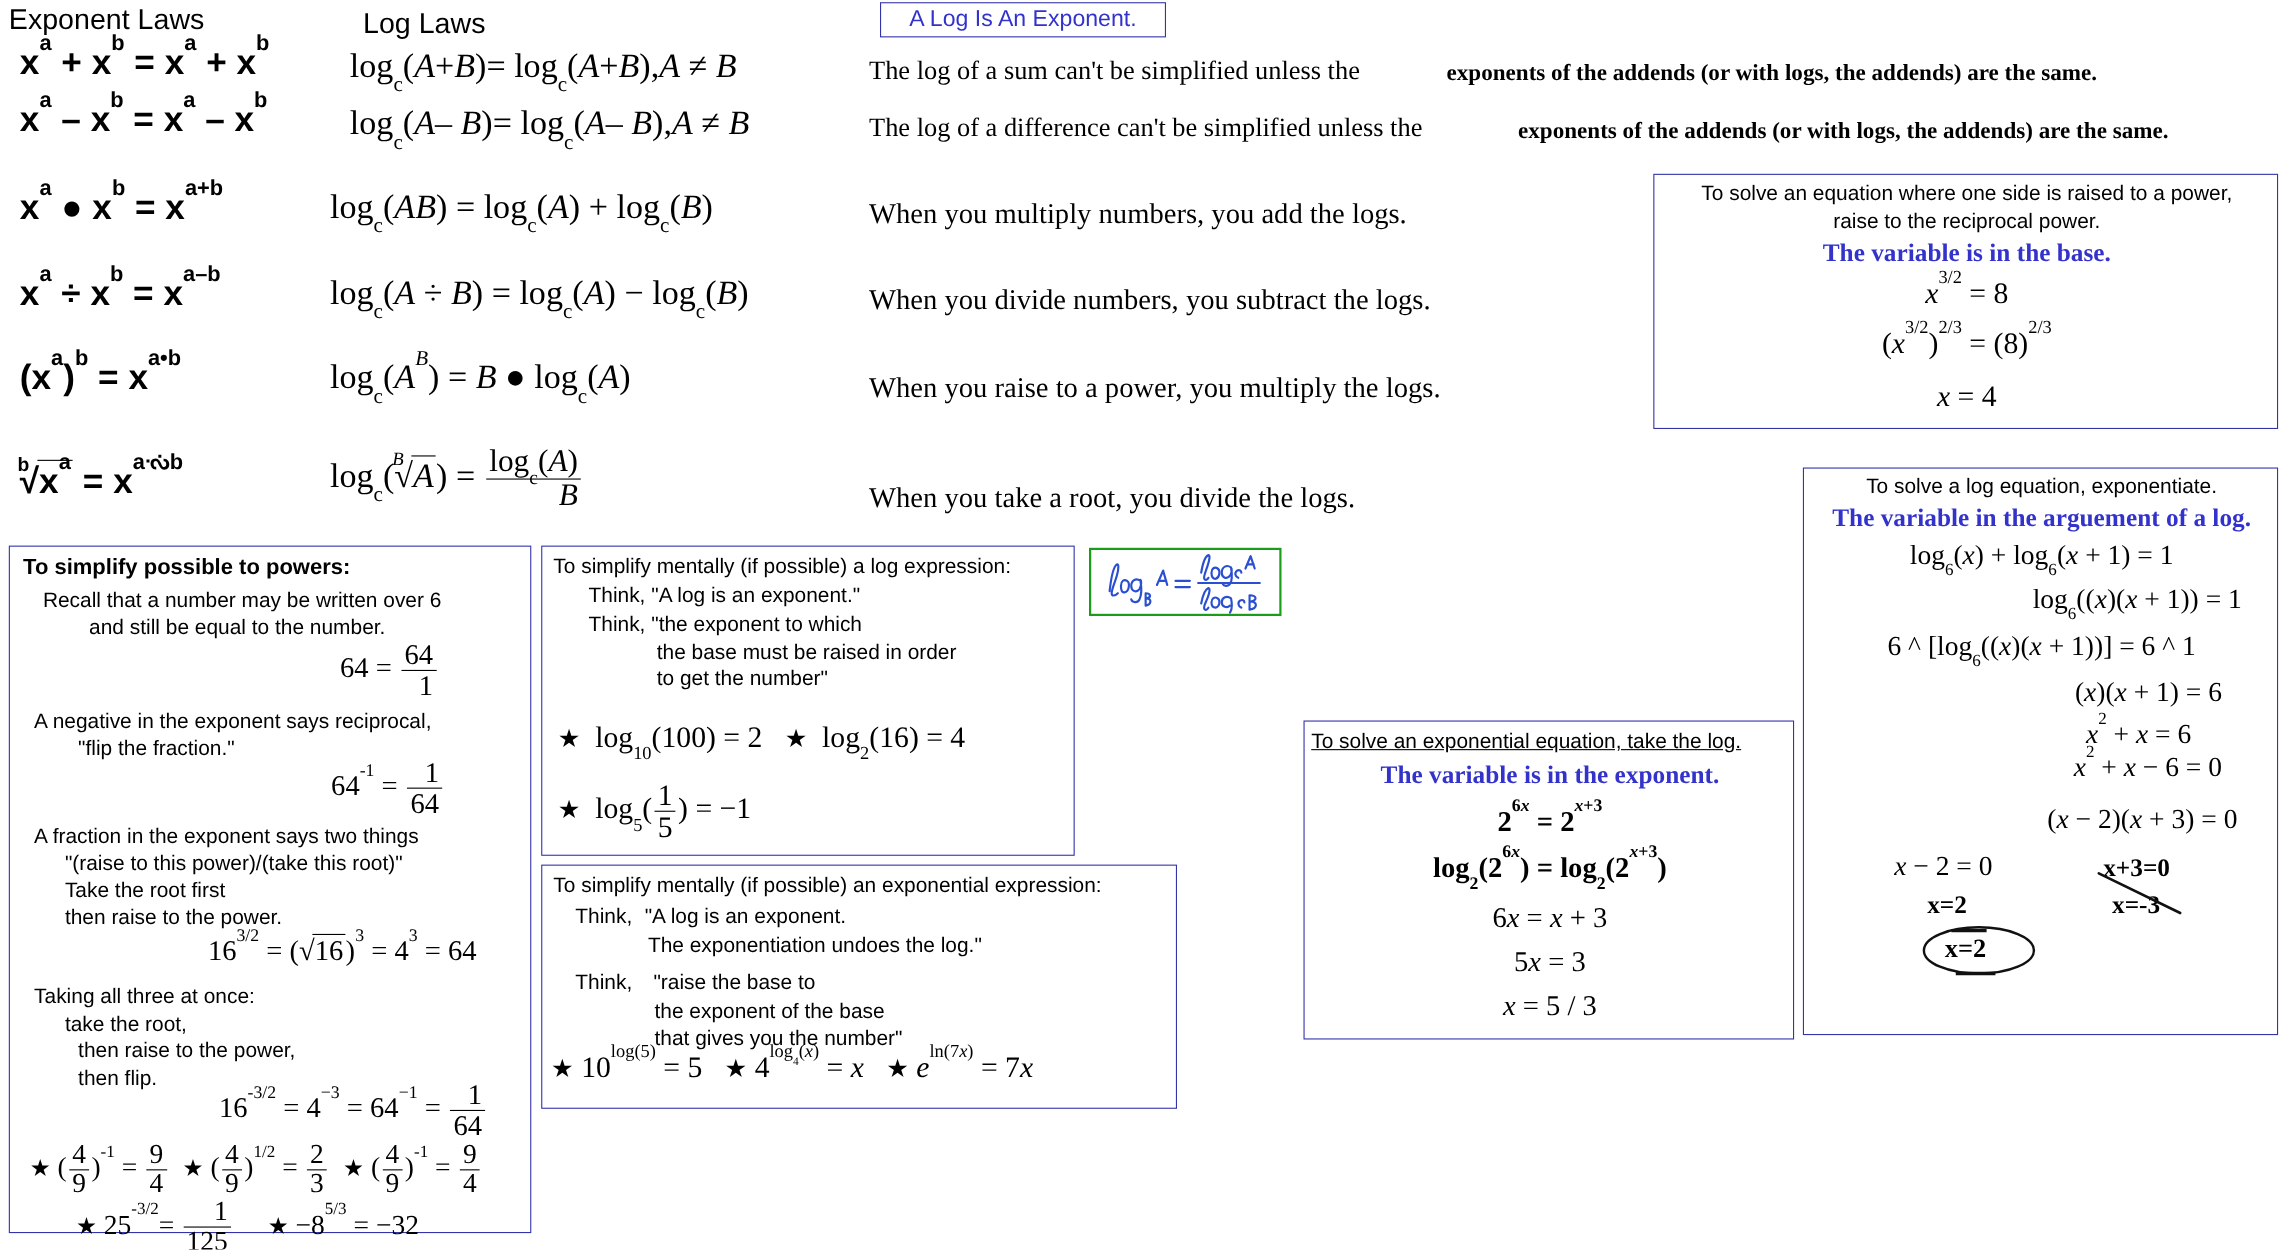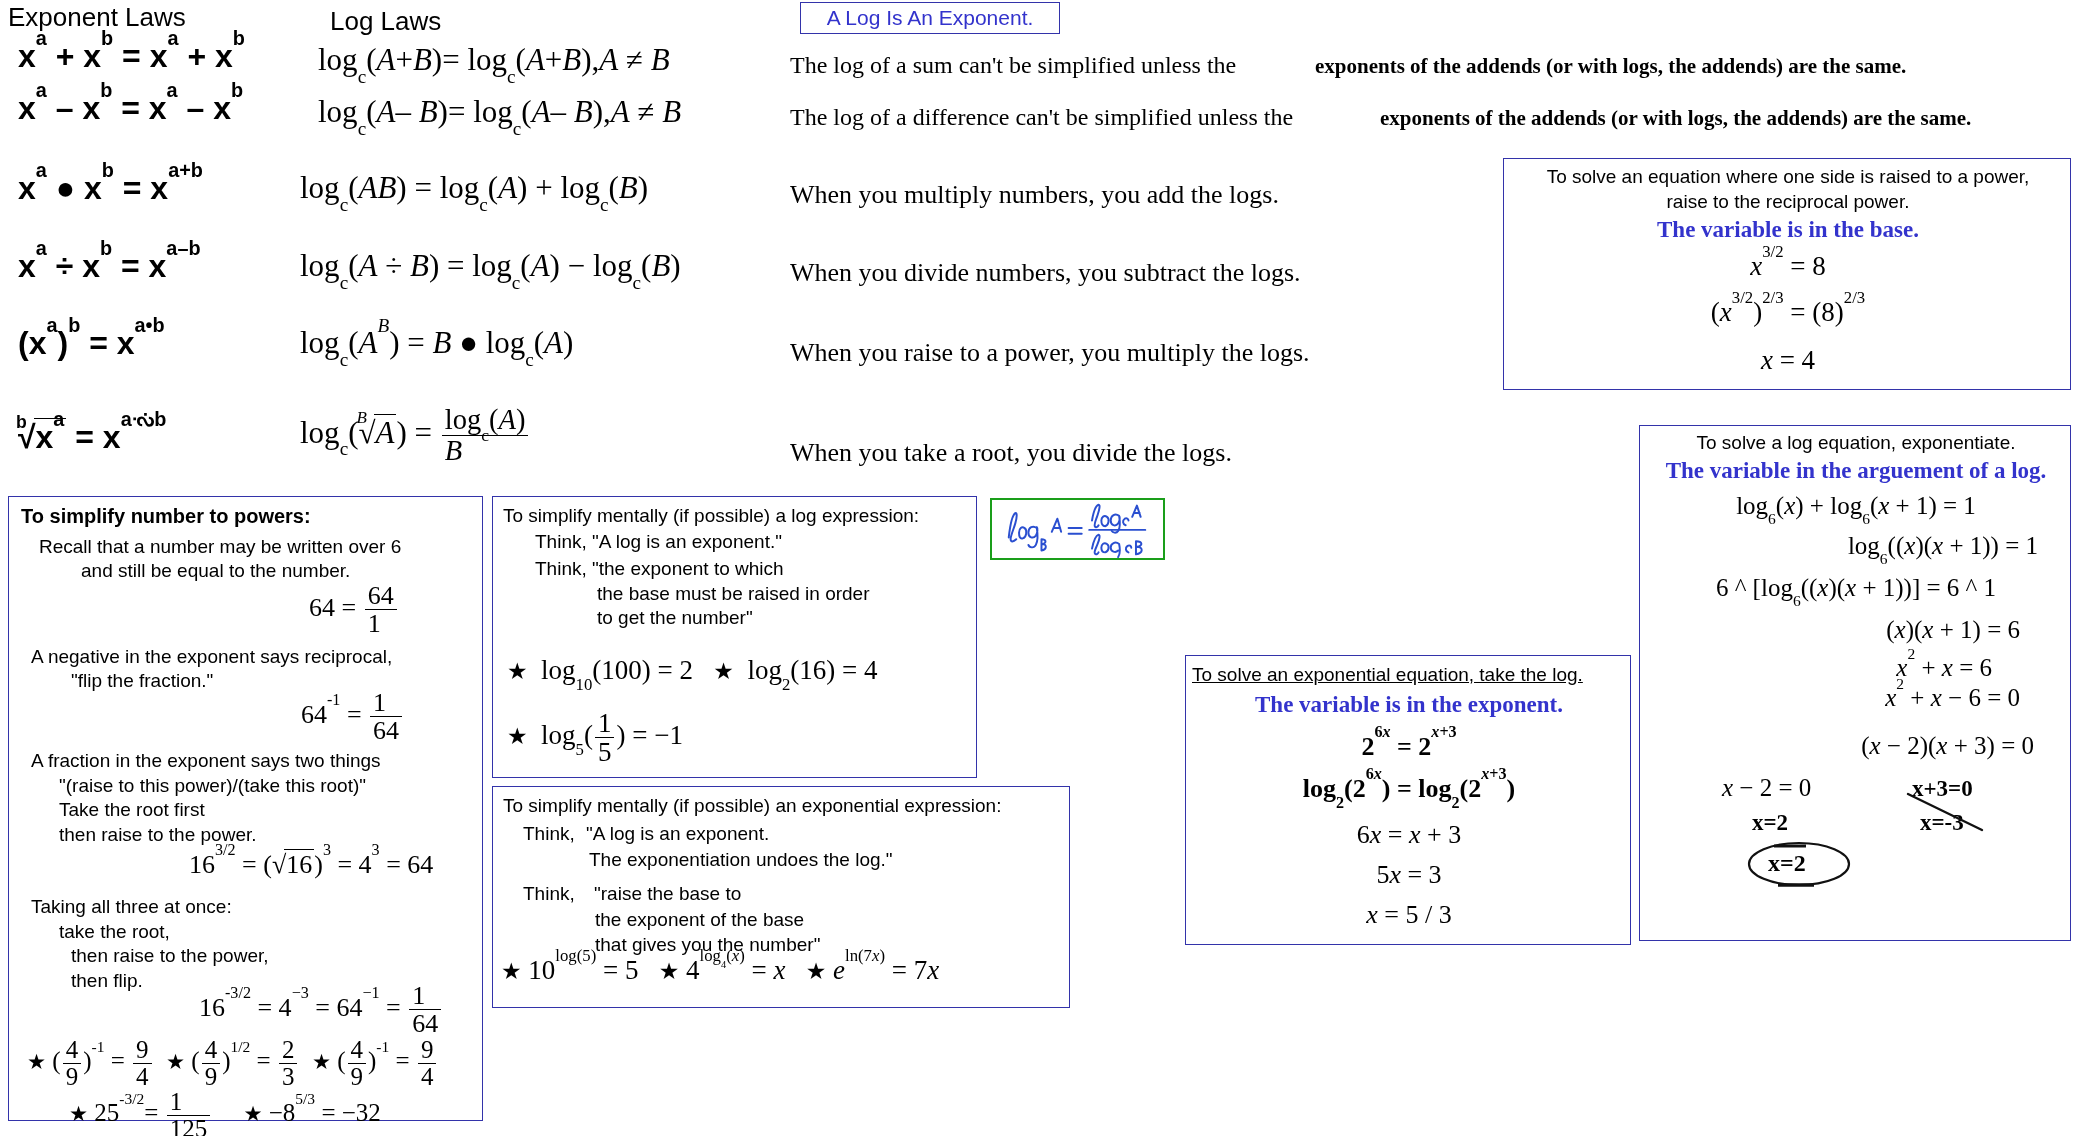--- a/index.html
+++ b/index.html
@@ -10,21 +10,21 @@
   .abs{position:absolute;}
   .serif{font-family:"Liberation Serif", serif;}
   .sans{font-family:"Liberation Sans", sans-serif;}
   .box{border:1px solid #3333aa;background:#fff;box-sizing:border-box;}
   .greenbox{border:2px solid #1a9e1a;background:#fff;box-sizing:border-box;}
   .bluetxt{color:#3333cc;}
   .bold{font-weight:bold;}
   .ctr{text-align:center;}
 
   
-  .frac{display:inline-block;vertical-align:middle;text-align:left;line-height:1.05;margin:0 2px;}
+  .frac{display:inline-block;vertical-align:middle;text-align:right;line-height:1.05;margin:0 2px;}
   .frac .num{display:block;border-bottom:1.5px solid #000;padding:0 3px;}
   .frac .den{display:block;padding:0 3px;}
   sup{font-size:.62em;line-height:0;position:relative;top:-.5em;}
   sub{font-size:.62em;line-height:0;position:relative;bottom:-.28em;}
 
   
   .rad{display:inline-block;position:relative;}
   .rad > .idx{position:absolute;left:-2px;top:-6px;font-size:.55em;}
   .rad > .sym{display:inline-block;}
   .rad > .body{display:inline-block;border-top:1.5px solid #000;padding:0 2px;margin-left:-2px;}
@@ -108,21 +108,21 @@
 <div class="abs serif" style="left:300px;top:405px;font-size:31px;">
   log<sub>c</sub>(<span class="rad"><span class="idx"><i>B</i></span><span class="sym">√</span><span class="body"><i>A</i></span></span>) =
   <span class="frac" style="font-size:.92em;"><span class="num">log<sub>c</sub>(<i>A</i>)</span><span class="den"><i>B</i></span></span>
 </div>
 <div class="abs serif" style="left:790px;top:438px;font-size:26px;">
   <span>When you take a root, you divide the logs.</span>
 </div>
 
 <div class="abs box" style="left:8px;top:496px;width:475px;height:625px;">
   <div class="sans bold abs" style="left:12px;top:8px;font-size:20px;">
-    <span>To simplify number to powers:</span>
+    <span>To simplify possible to powers:</span>
   </div>
 
   <div class="sans abs" style="left:30px;top:38px;font-size:19px;line-height:1.25;">
     <div>Recall that a number may be written over 6</div>
     <div style="margin-left:42px;">and still be equal to the number.</div>
   </div>
 
   <div class="serif abs" style="left:300px;top:85px;font-size:26px;">
     64 = <span class="frac"><span class="num">64</span><span class="den">1</span></span>
   </div>

